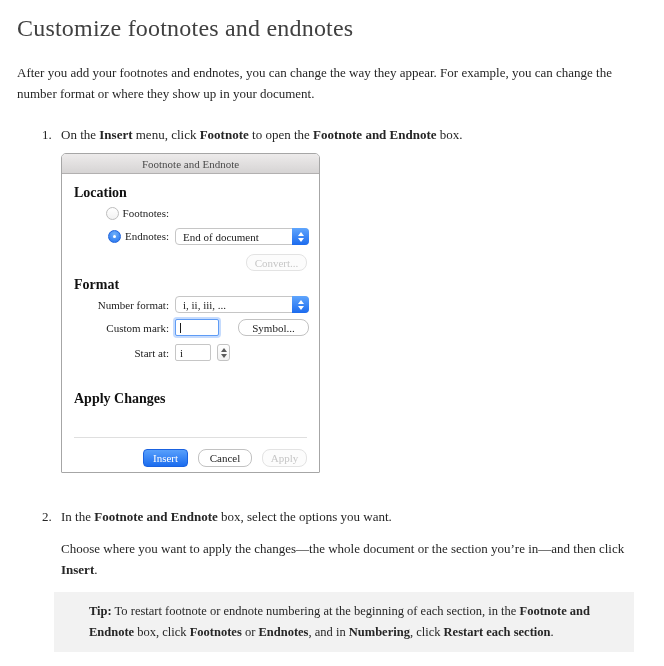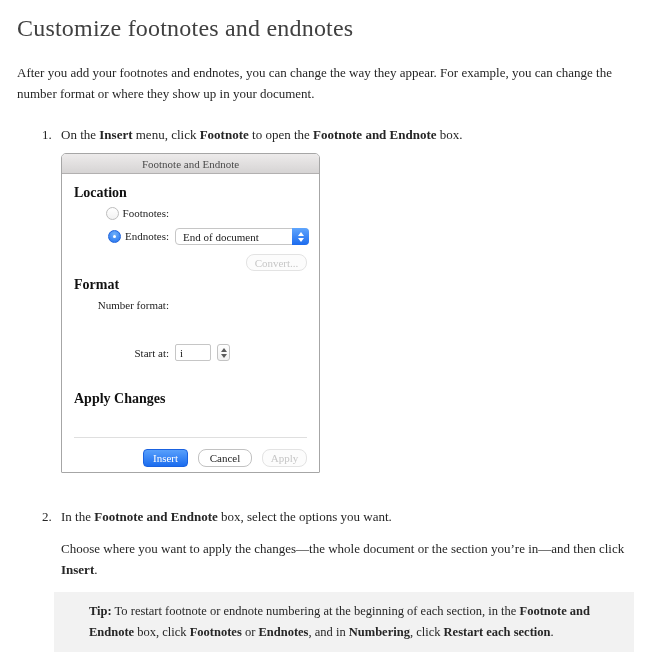--- a/index.html
+++ b/index.html
@@ -147,22 +147,43 @@
     </div>
 
     <div class="btn disabled" style="position:absolute; top:100px; right:12px; width:61px">Convert...</div>
 
     <div class="dheader" style="top:123px">Format</div>
 
     <div class="drow" style="top:142px">
       <div class="dlab">
           <span>Number format:</span>
         </div>
-    </div>
-
+      <div class="ctrl">
+        <div class="select">
+          <span>i, ii, iii, ...</span>
+          <span class="cap">
+            <span class="tri up"></span>
+              <span class="tri down"></span>
+          </span>
+        </div>
+      </div>
+    </div>
+
+    <div class="drow" style="top:165px">
+      <div class="dlab">
+          <span>Custom mark:</span>
+        </div>
+      <div class="ctrl">
+        <div class="textfield focused" style="width:44px">
+          <span class="caret"></span>
+          <span></span>
+        </div>
+      </div>
+      <div class="btn" style="position:absolute; left:176px; width:71px">Symbol...</div>
+    </div>
 
     <div class="drow" style="top:190px">
       <div class="dlab">
           <span>Start at:</span>
         </div>
       <div class="ctrl">
         <div class="textfield" style="width:36px">
           <span>i</span>
         </div>
         <div class="stepper">

